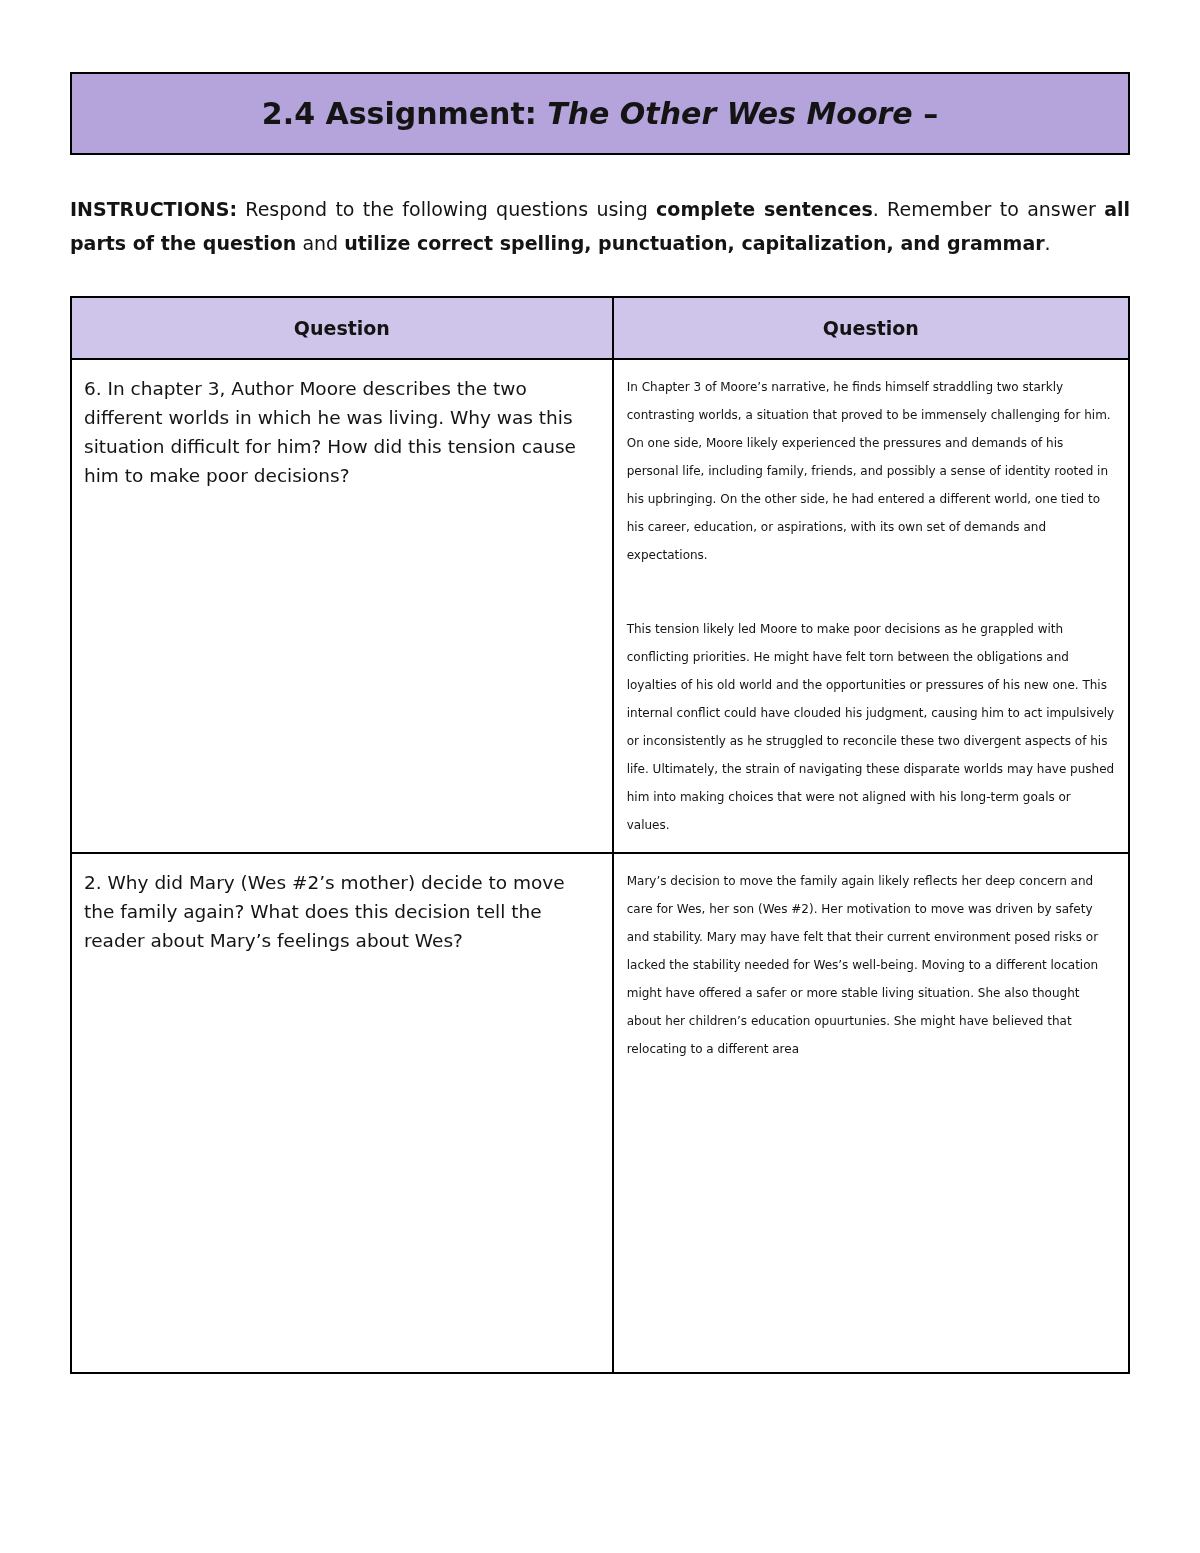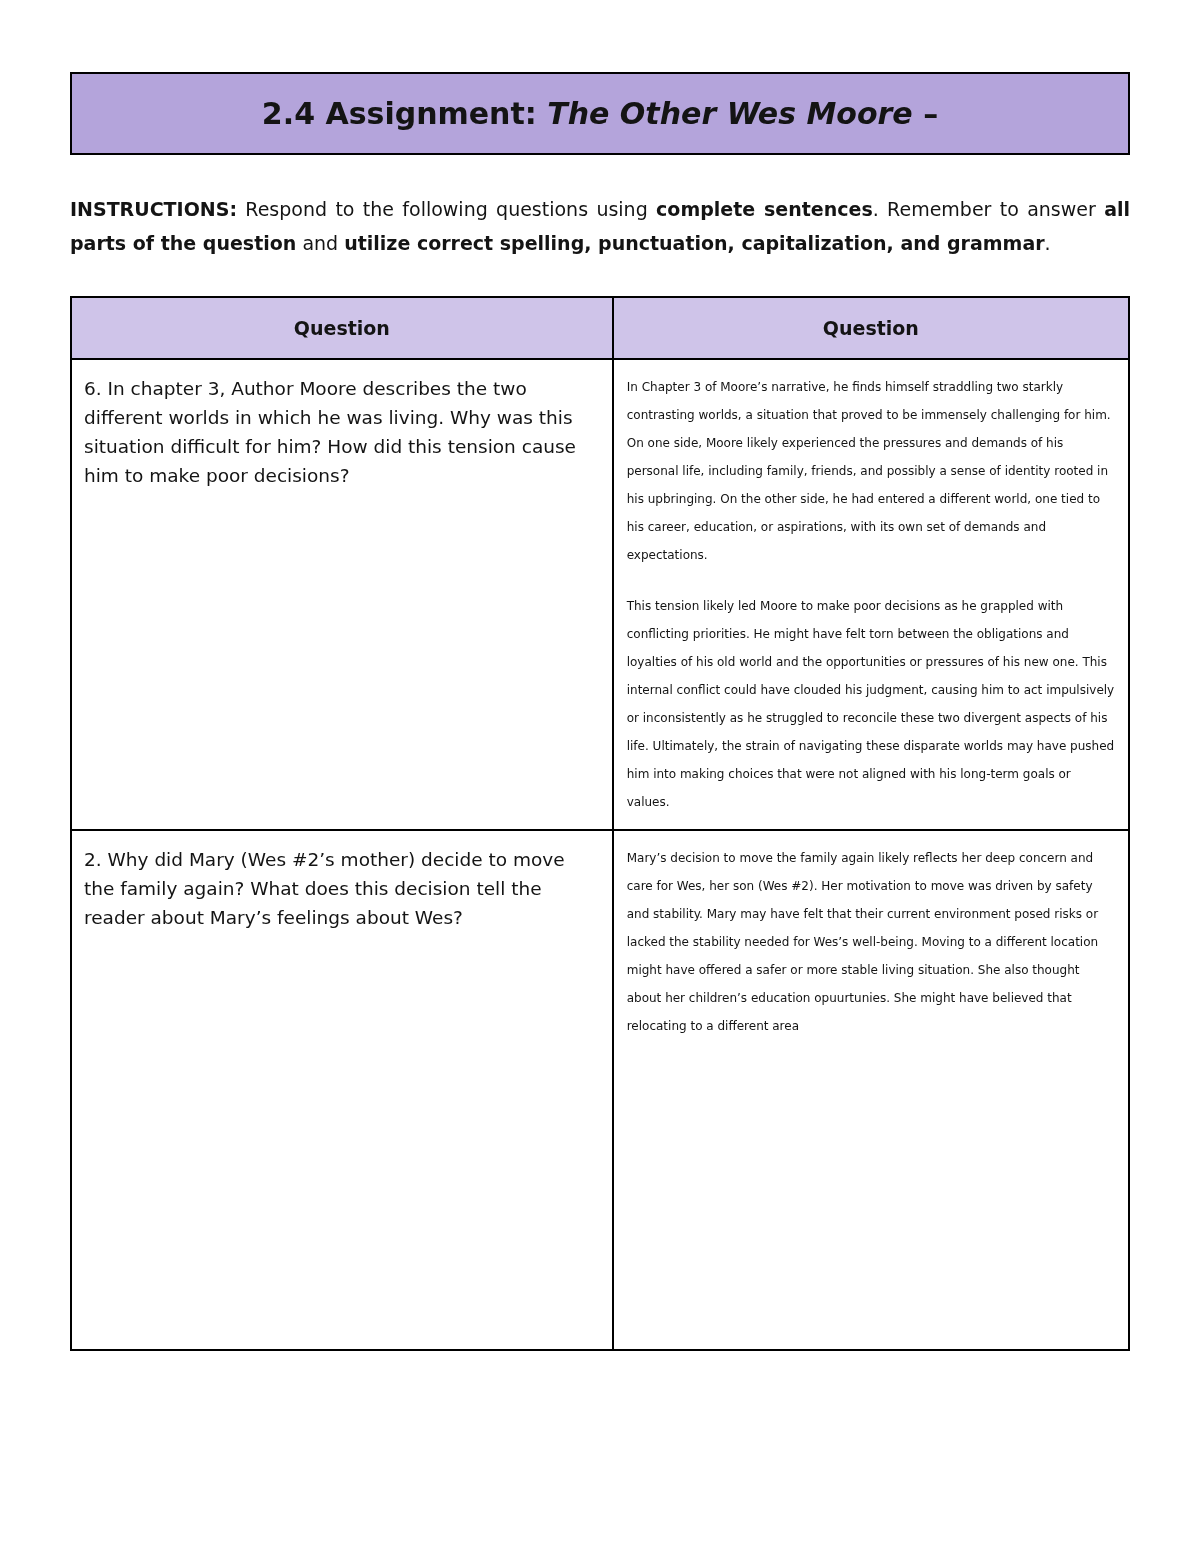--- a/index.html
+++ b/index.html
@@ -55,21 +55,21 @@
     padding: 14px 16px 14px 12px;
     font-size: 18.5px;
     line-height: 29px;
   }
   td.r-cell {
     vertical-align: top;
     padding: 13px 12px 13px 13px;
     font-size: 12px;
     line-height: 28px;
   }
-  td.r-cell p + p { margin-top: 23px; }
+  td.r-cell p + p { margin-top: 46px; }
   tr.row-2 td { height: 520px; }
 </style>
 </head>
 <body>
 
 <div class="page">
 
   <div class="title-box">
     <div><span>2.4 Assignment: </span><span class="italic">The Other Wes Moore</span><span> –</span></div>
   </div>

